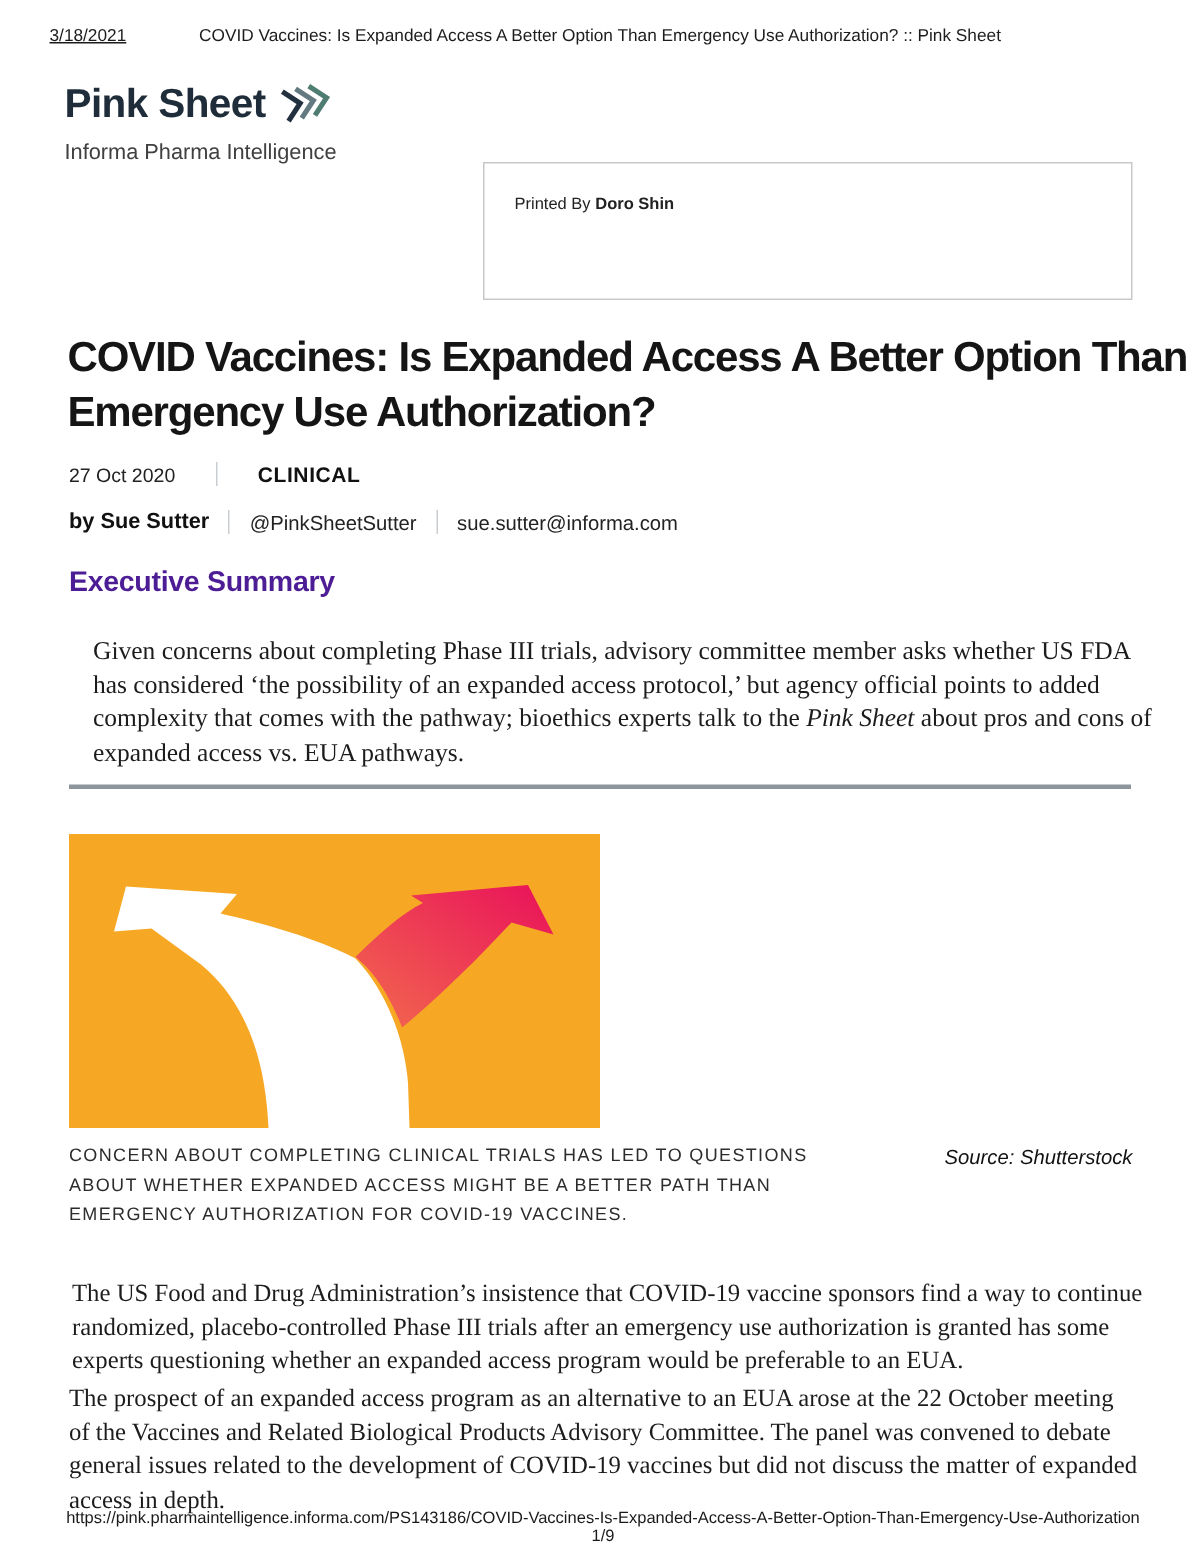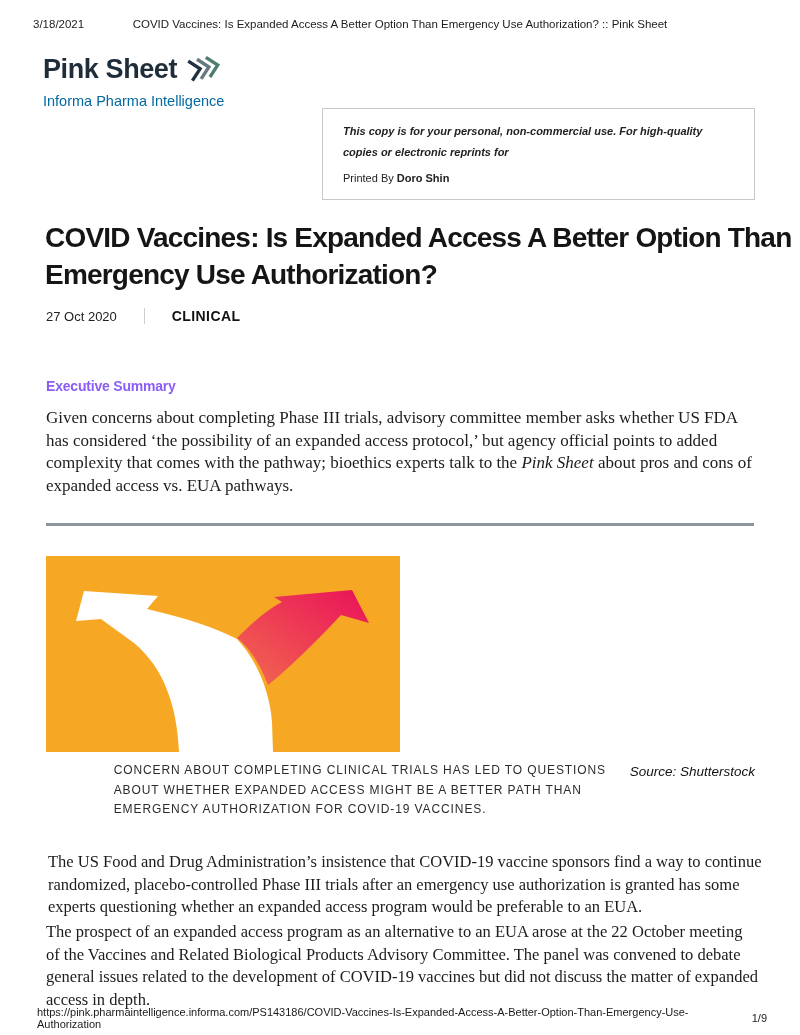--- a/index.html
+++ b/index.html
@@ -10,36 +10,36 @@
     font-family: "Liberation Sans", sans-serif;
     color: #1b1b1b;
     position: relative;
     overflow: hidden;
   }
   .page { position: absolute; inset: 0; }
 
   
   .print-date {
     position: absolute; left: 33px; top: 18px;
-    font-size: 11.5px; color: #1c1c1c;
+    font-size: 11.5px; color: #1c1c1c; text-decoration: underline;
   }
   .print-title {
     position: absolute; left: 120px; right: 120px; top: 18px;
     text-align: center; font-size: 11.5px; color: #1c1c1c; white-space: nowrap;
   }
 
   
   .logo { position: absolute; left: 43px; top: 48px; }
   .logo-row { display: flex; align-items: center; }
   .logo-text {
     font-size: 27px; font-weight: 700; letter-spacing: -0.4px;
     color: #1f2d3a;
   }
   .logo-chevrons { margin-left: 9px; margin-top: 2px; }
-  .logo-tagline { font-size: 14.5px; color: #0369a1; margin-top: 3px; }
+  .logo-tagline { font-size: 14.5px; color: #404040; margin-top: 3px; }
 
   
   .notice-box {
     position: absolute; left: 322px; top: 108px; width: 433px; height: 92px;
     border: 1px solid #c8c8c8; padding: 12px 20px 10px 20px; background: #fff;
   }
   .notice-line { display: block; font-size: 11px; font-style: italic;
     font-weight: 600; line-height: 21px; color: #222; }
   .printed-by { margin-top: 9px; font-size: 11px; color: #222; }
   .printed-by b { font-weight: 700; }
@@ -65,21 +65,21 @@
   .byline-row {
     position: absolute; left: 46px; top: 340px;
     display: flex; align-items: center;
   }
   .byline-name { font-size: 14.5px; font-weight: 700; color: #111; }
   .byline-item { font-size: 13.5px; color: #222; }
 
   
   .exec-heading {
     position: absolute; left: 46px; top: 378px;
-    font-size: 14px; font-weight: 700; letter-spacing: -0.2px; color: #8b5cf6;
+    font-size: 19px; font-weight: 700; letter-spacing: -0.2px; color: #4c1d95;
   }
   .serif-text {
     font-family: "Liberation Serif", serif;
     font-size: 16.5px; line-height: 22.5px; color: #1c1c1c;
   }
   .summary { position: absolute; left: 46px; top: 407px; width: 712px; }
   .summary .it { font-style: italic; }
 
   .divider {
     position: absolute; left: 46px; top: 523px; width: 708px; height: 3px;
@@ -88,40 +88,40 @@
 
   
   .hero {
     position: absolute; left: 46px; top: 556px; width: 354px; height: 196px;
   }
   .hero svg { display: block; }
 
   
   .caption-row {
     position: absolute; left: 46px; top: 761px; width: 709px;
-    display: flex; justify-content: flex-end; align-items: flex-start;
+    display: flex; justify-content: space-between; align-items: flex-start;
   }
   .caption {
     width: 516px; font-size: 12px; letter-spacing: 0.9px;
     line-height: 19.5px; color: #2c2c2c;
   }
   .source {
     font-size: 13.5px; font-style: italic; color: #111; margin-top: 3px;
     white-space: nowrap;
   }
 
   
   .para1 { position: absolute; left: 46px; top: 849px; width: 714px; }
   .para2 { position: absolute; left: 46px; top: 921px; width: 714px; font-family: Liberation Serif, serif; }
 
   
   .print-footer {
     position: absolute; left: 37px; right: 33px; top: 1006px;
     display: flex; justify-content: flex-start; align-items: center;
-    font-size: 11px; color: #1a1a1a;
+    font-size: 11px; color: #1a1a1a; flex-direction: column;
   }
 </style>
 </head>
 <body>
 
 <div class="page">
 
   <div class="print-date">3/18/2021</div>
   <div class="print-title">COVID Vaccines: Is Expanded Access A Better Option Than Emergency Use Authorization? :: Pink Sheet</div>
 
@@ -135,38 +135,44 @@
             <polyline points="13,8 23,18 13,28" stroke="#647a80"></polyline>
             <polyline points="22,8 32,18 22,28" stroke="#4f7d72"></polyline>
           </g>
         </svg>
       </span>
     </div>
     <div class="logo-tagline">Informa Pharma Intelligence</div>
   </div>
 
   <div class="notice-box">
-    <span class="notice-line">This copy is for your personal, non-commercial use. For high-quality copies or electronic reprints for</span>
     <div class="printed-by">
       <span>Printed By</span>
       <b>Doro Shin</b>
     </div>
   </div>
 
   <h1 class="headline" style="margin:0;">COVID Vaccines: Is Expanded Access A Better Option Than Emergency Use Authorization?</h1>
 
   <div class="meta-row">
     <span class="meta-date">27 Oct 2020</span>
     <span class="v-sep"></span>
     <span class="meta-category">CLINICAL</span>
   </div>
 
+  <div class="byline-row">
+    <span class="byline-name">by Sue Sutter</span>
+    <span class="v-sep"></span>
+    <span class="byline-item">@PinkSheetSutter</span>
+    <span class="v-sep"></span>
+    <span class="byline-item">sue.sutter@informa.com</span>
+  </div>
 
   <h2 class="exec-heading" style="margin:0;">Executive Summary</h2>
-  <p class="summary serif-text" style="margin:0; font-size:17px;">
+  <p class="summary serif-text" style="margin:16px; font-size:17px;">
     <span>Given concerns about completing Phase III trials, advisory committee member asks whether US FDA has considered ‘the possibility of an expanded access protocol,’ but agency official points to added complexity that comes with the pathway; bioethics experts talk to the </span><span class="it">Pink Sheet</span><span> about pros and cons of expanded access vs. EUA pathways.</span>
   </p>
 
   <div class="divider"></div>
 
   <div class="hero">
     <svg width="354" height="196" viewBox="0 0 354 196">
       <defs>
         <linearGradient id="redGrad" x1="0" y1="1" x2="1" y2="0">
           <stop offset="0" stop-color="#F26A4E"></stop>

